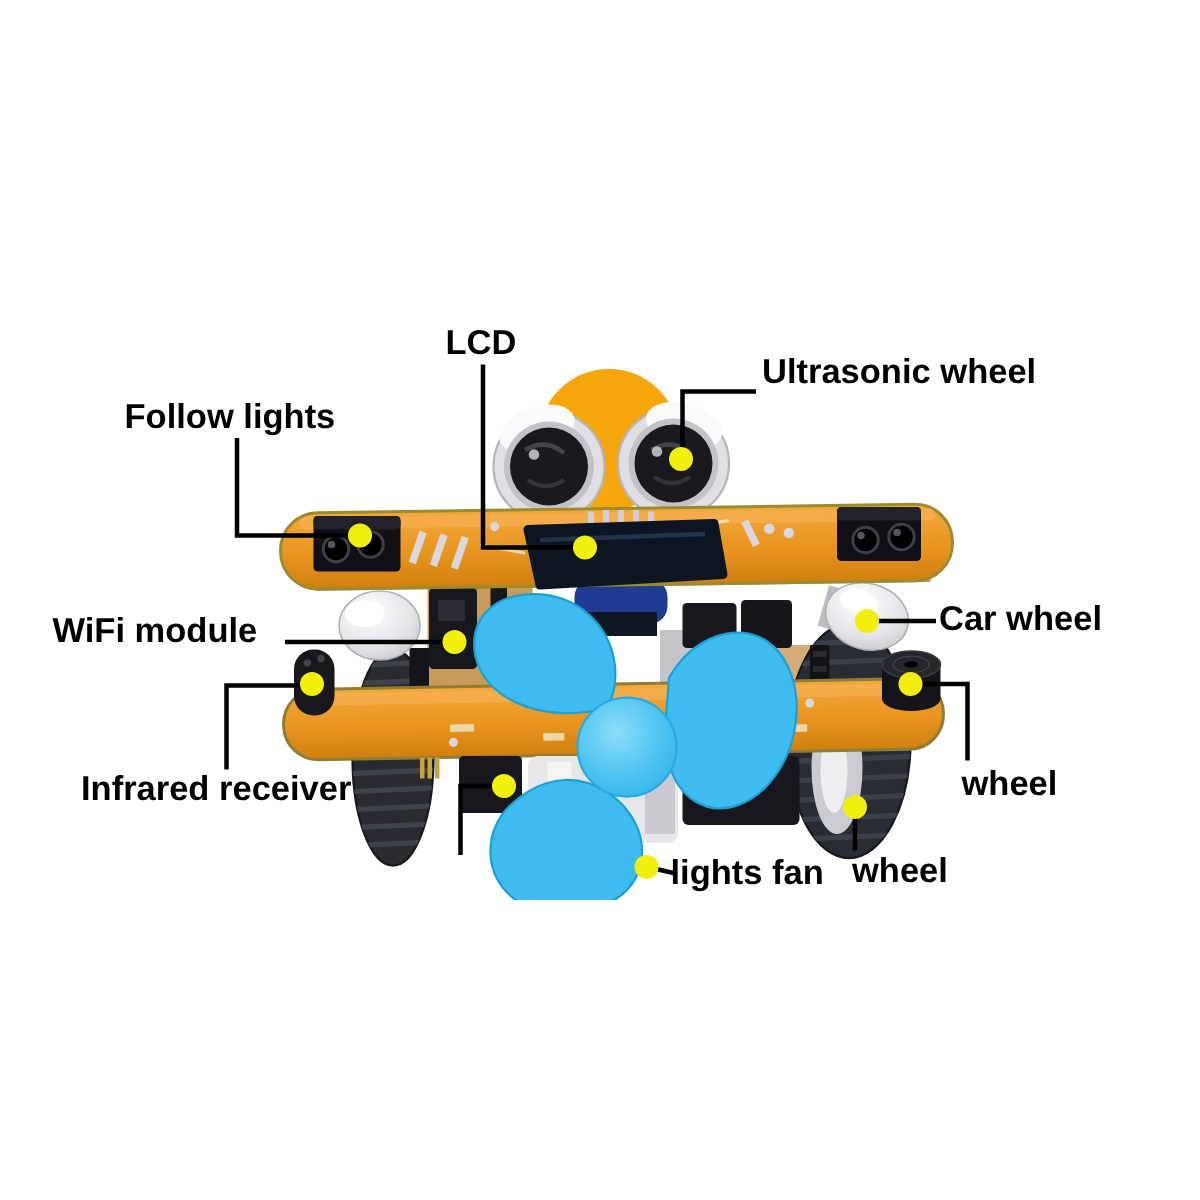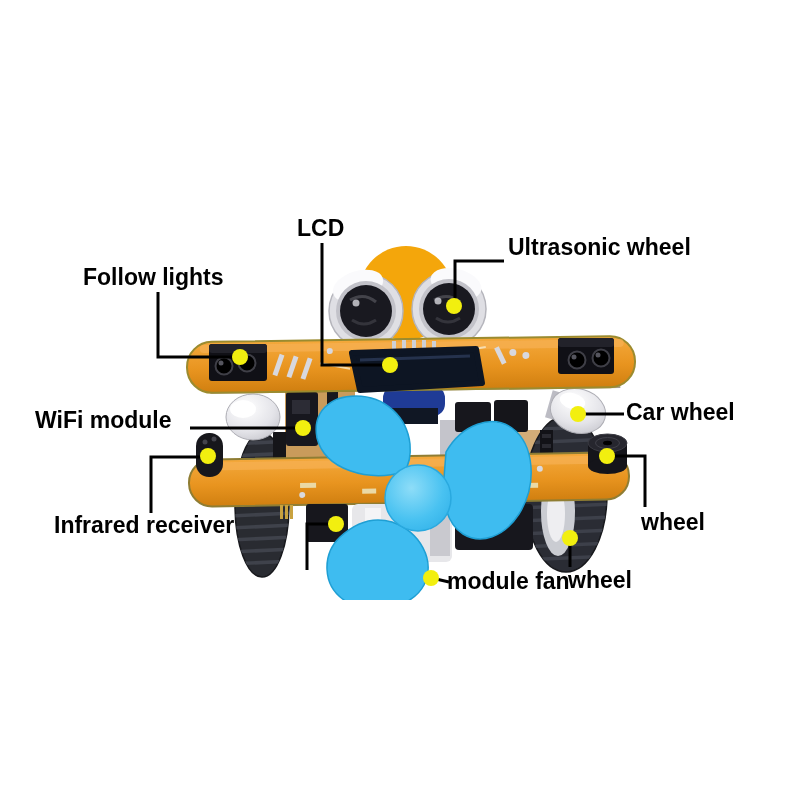--- a/index.html
+++ b/index.html
@@ -240,15 +240,15 @@
   </g>
 </svg>
 
   <div class="callout-label" style="left:297px;top:216px">LCD</div>
   <div class="callout-label" style="left:508px;top:235px">Ultrasonic wheel</div>
   <div class="callout-label" style="left:83px;top:265px">Follow lights</div>
   <div class="callout-label" style="left:35px;top:408px">WiFi module</div>
   <div class="callout-label" style="left:626px;top:400px">Car wheel</div>
   <div class="callout-label" style="left:54px;top:513px">Infrared receiver</div>
   <div class="callout-label" style="left:641px;top:510px">wheel</div>
-  <div class="callout-label" style="left:447px;top:569px">module fan</div>
+  <div class="callout-label" style="left:447px;top:569px">lights fan</div>
   <div class="callout-label" style="left:568px;top:568px">wheel</div>
 </div>
 
 </body></html>

